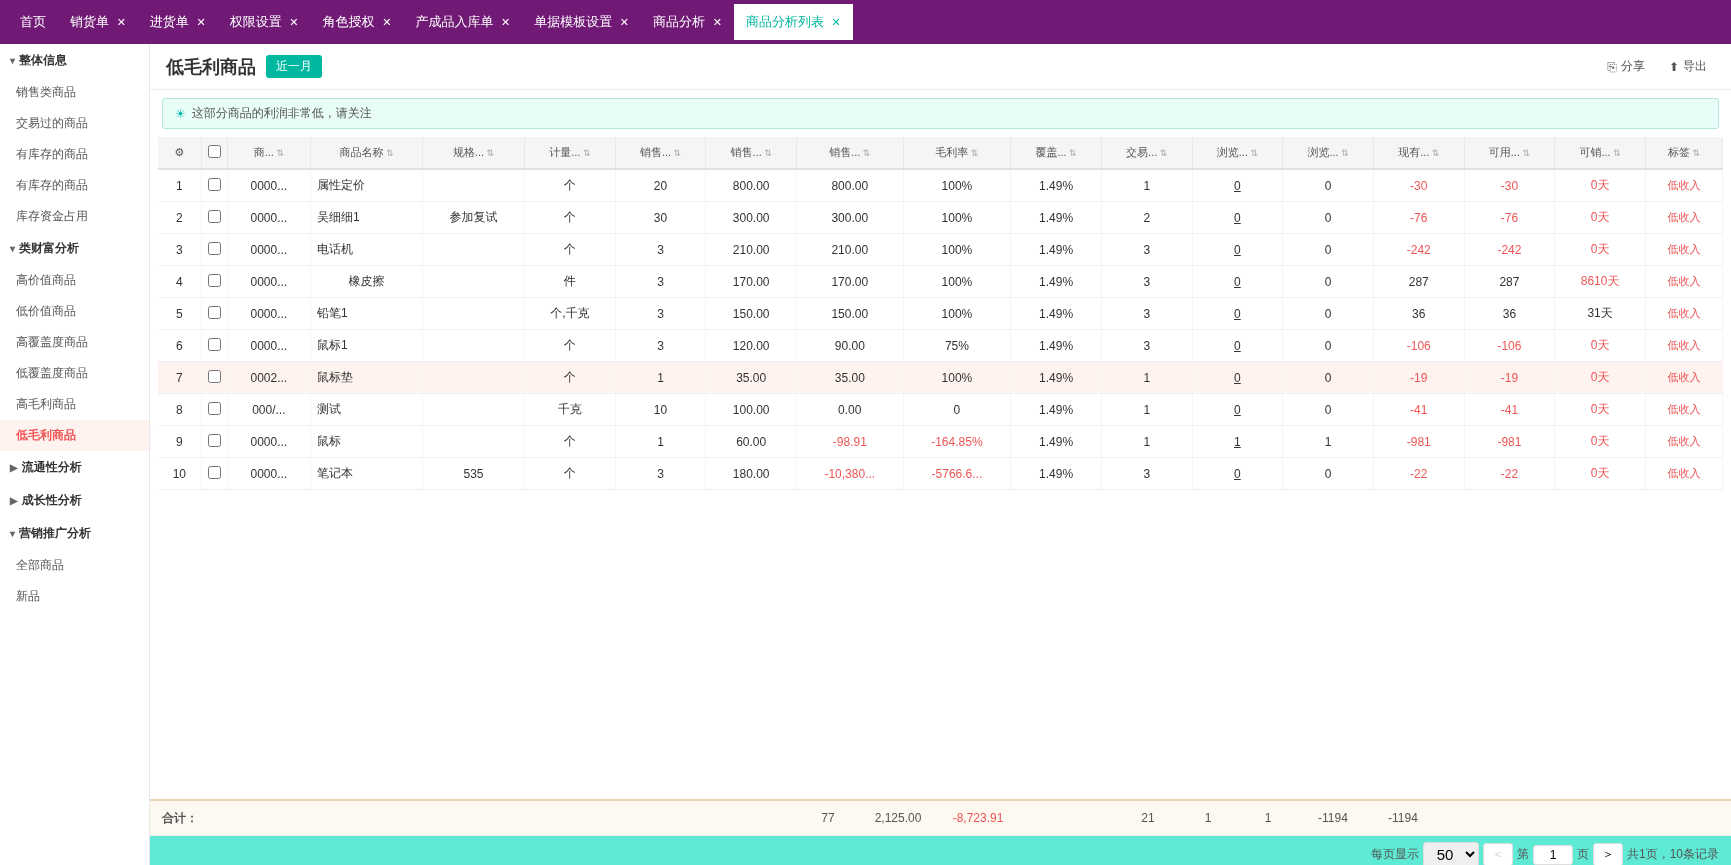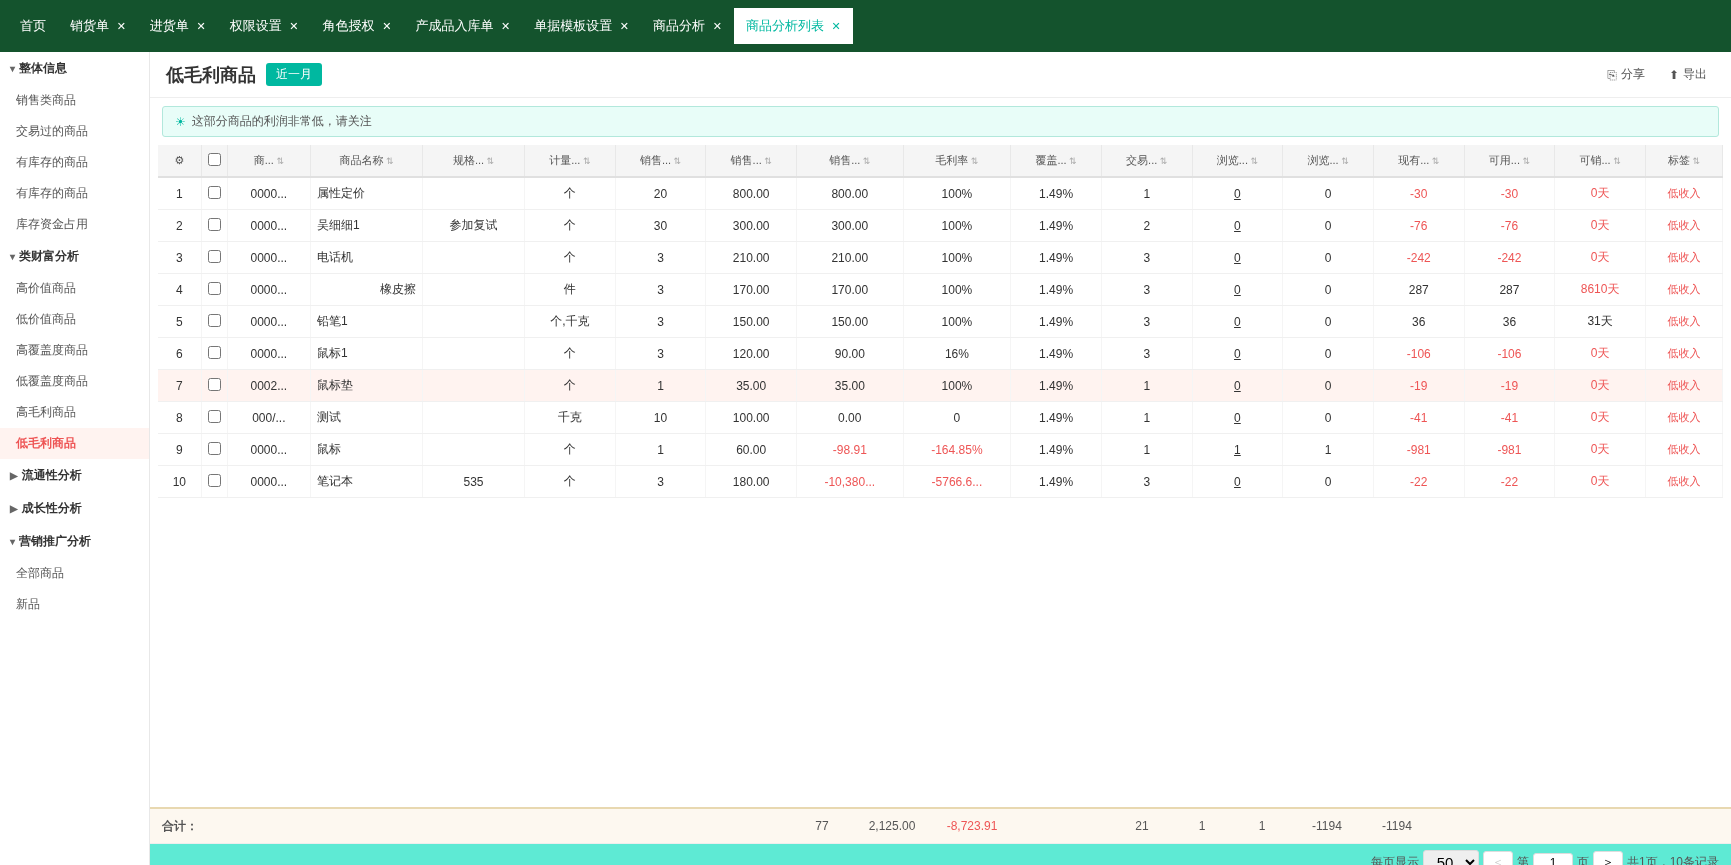--- a/index.html
+++ b/index.html
@@ -1,23 +1,23 @@
 <!DOCTYPE html>
 <html><head>
   <meta charset="utf-8">
   <style>
     * { box-sizing: border-box; margin: 0; padding: 0; }
     body { font-family: 'Microsoft YaHei', Arial, sans-serif; font-size: 12px; background: #f5f5f5; color: #333; }
 
     
     .top-nav {
-      background: #14532d;
-      display: flex;
-      align-items: center;
-      height: 52px;
+      background: #701a75;
+      display: flex;
+      align-items: center;
+      height: 44px;
       padding: 0 8px;
     }
     .nav-item {
       color: #fff;
       padding: 0 12px;
       height: 36px;
       line-height: 36px;
       cursor: pointer;
       font-size: 13px;
       white-space: nowrap;
@@ -389,21 +389,21 @@
     <td>0</td>
     <td style="color:#e55">-242</td>
     <td style="color:#e55">-242</td>
     <td style="color:#e55">0天</td>
     <td><span class="tag-red">低收入</span></td>
   </tr>
             <tr>
     <td>4</td>
     <td class="checkbox-cell"><input type="checkbox" style=""></td>
     <td>0000...</td>
-    <td style="text-align:right;">橡皮擦</td>
+    <td style="text-align:center;">橡皮擦</td>
     <td></td>
     <td>件</td>
     <td>3</td>
     <td>170.00</td>
     <td style="color:#333">170.00</td>
     <td style="color:#333">100%</td>
     <td>1.49%</td>
     <td>3</td>
     <td class="underline">0</td>
     <td>0</td>
@@ -435,21 +435,21 @@
             <tr>
     <td>6</td>
     <td class="checkbox-cell"><input type="checkbox" style=""></td>
     <td>0000...</td>
     <td style="text-align:left;">鼠标1</td>
     <td></td>
     <td>个</td>
     <td>3</td>
     <td>120.00</td>
     <td style="color:#333">90.00</td>
-    <td style="color:#333">16%</td>
+    <td style="color:#333">75%</td>
     <td>1.49%</td>
     <td>3</td>
     <td class="underline">0</td>
     <td>0</td>
     <td style="color:#e55">-106</td>
     <td style="color:#e55">-106</td>
     <td style="color:#e55">0天</td>
     <td><span class="tag-red">低收入</span></td>
   </tr>
             <tr class="highlighted">
@@ -530,21 +530,21 @@
     <td style="color:#e55">-22</td>
     <td style="color:#e55">-22</td>
     <td style="color:#e55">0天</td>
     <td><span class="tag-red">低收入</span></td>
   </tr>
           </tbody>
       </table>
     </div>
 
     <div class="table-footer">
-      <span style="margin-right:14px; font-weight:bold;">合计：</span>
+      <span style="margin-right:20px; font-weight:bold;">合计：</span>
       <span style="display:inline-block; width:580px;"></span>
       <span style="display:inline-block; width:60px; text-align:center;">77</span>
       <span style="display:inline-block; width:80px; text-align:center;">2,125.00</span>
       <span style="display:inline-block; width:80px; text-align:center; color:#e55;">-8,723.91</span>
       <span style="display:inline-block; width:100px;"></span>
       <span style="display:inline-block; width:60px; text-align:center;">21</span>
       <span style="display:inline-block; width:60px; text-align:center;">1</span>
       <span style="display:inline-block; width:60px; text-align:center;">1</span>
       <span style="display:inline-block; width:70px; text-align:center;">-1194</span>
       <span style="display:inline-block; width:70px; text-align:center;">-1194</span>

